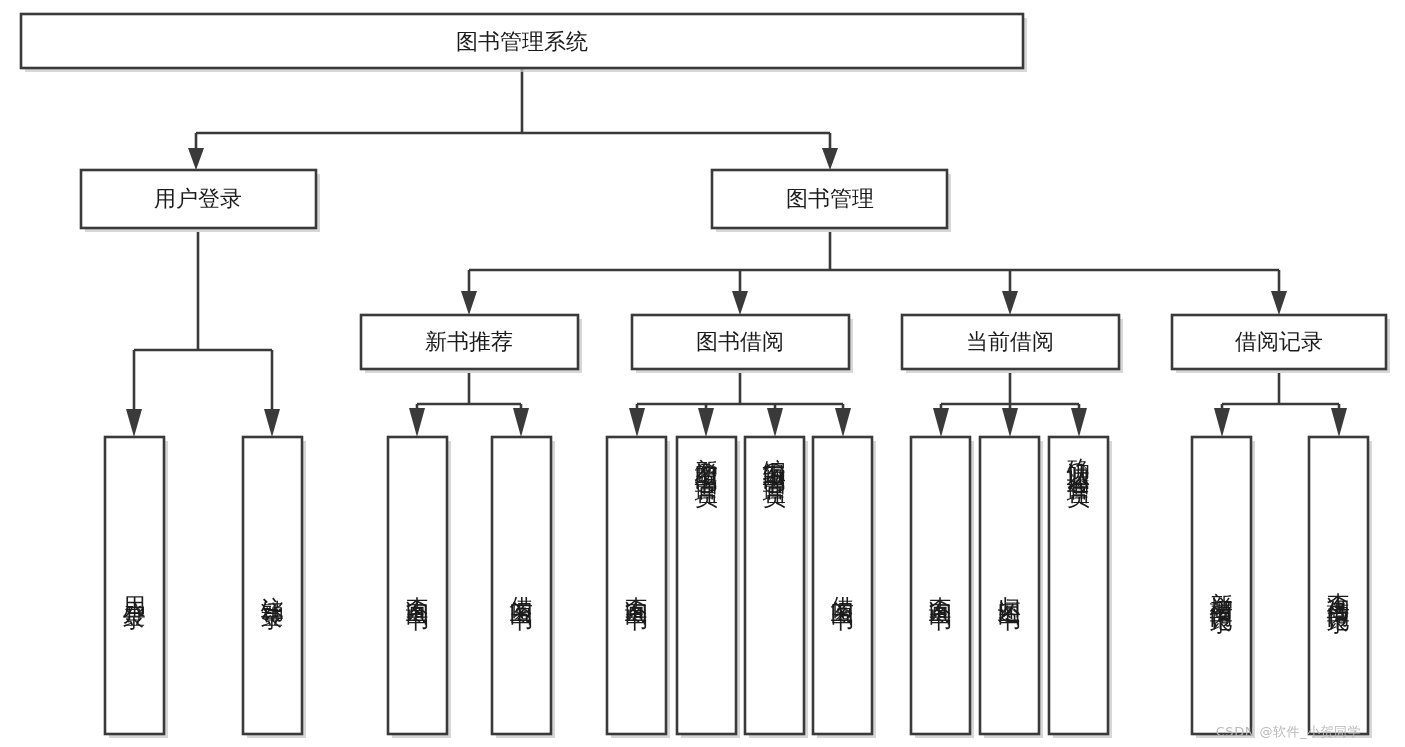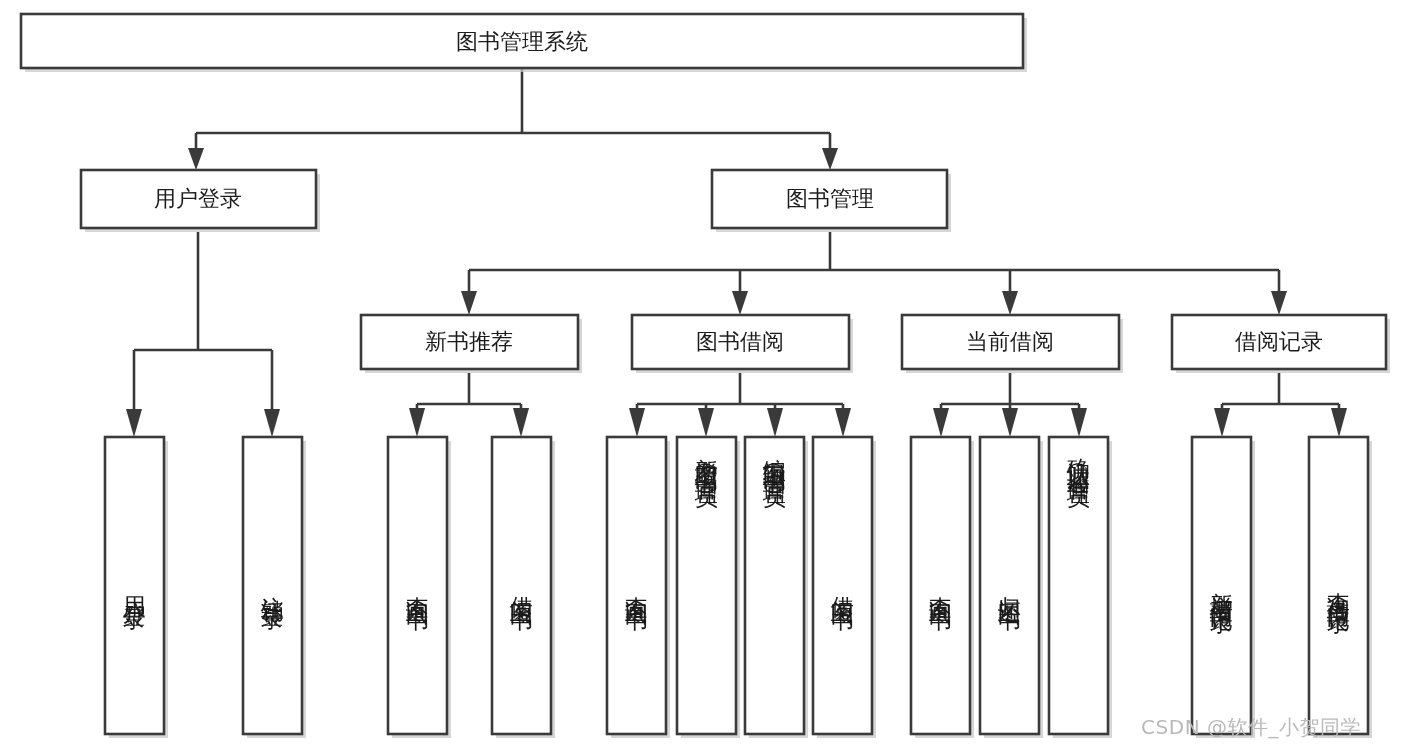--- a/index.html
+++ b/index.html
@@ -71,21 +71,21 @@
     line-height: 1.06;
     letter-spacing: 4px;
     color: #1b1b1b;
     white-space: nowrap;
   }
   .watermark {
     position: absolute;
     right: 10px;
     bottom: 6px;
     font-family: "DejaVu Sans", "Liberation Sans", sans-serif;
-    font-size: 20px;
+    font-size: 13px;
     color: #b9b9b9;
     letter-spacing: 0.5px;
     white-space: nowrap;
   }
 </style>
 </head>
 <body>
 
 <div id="diagram-root">
 

